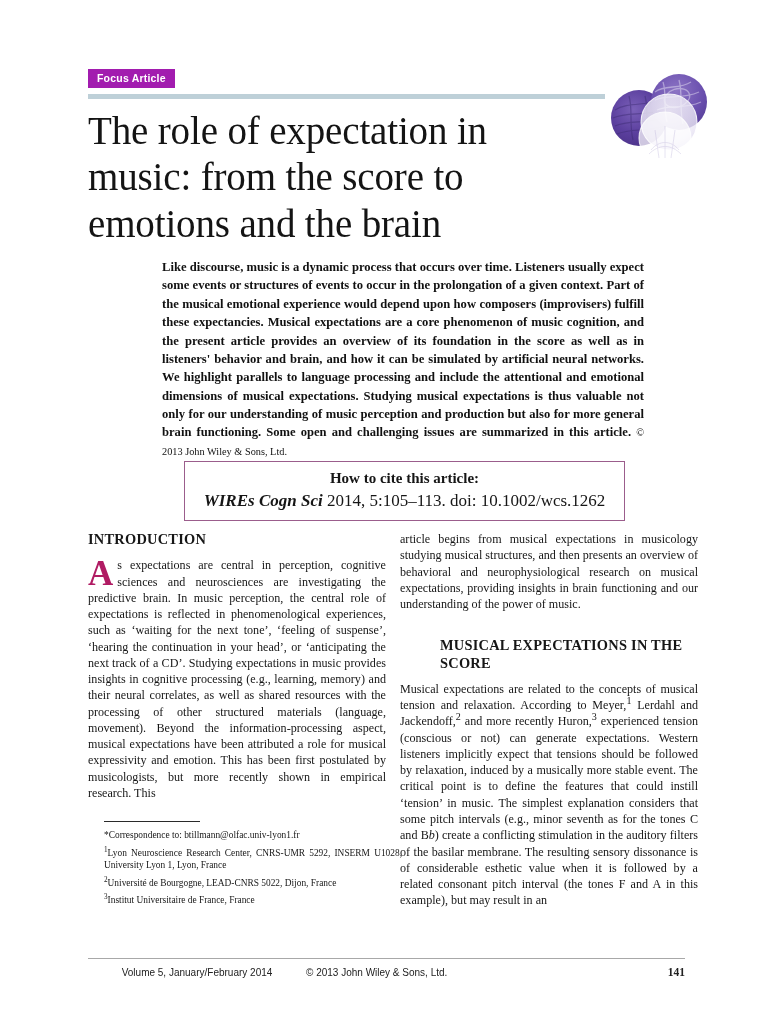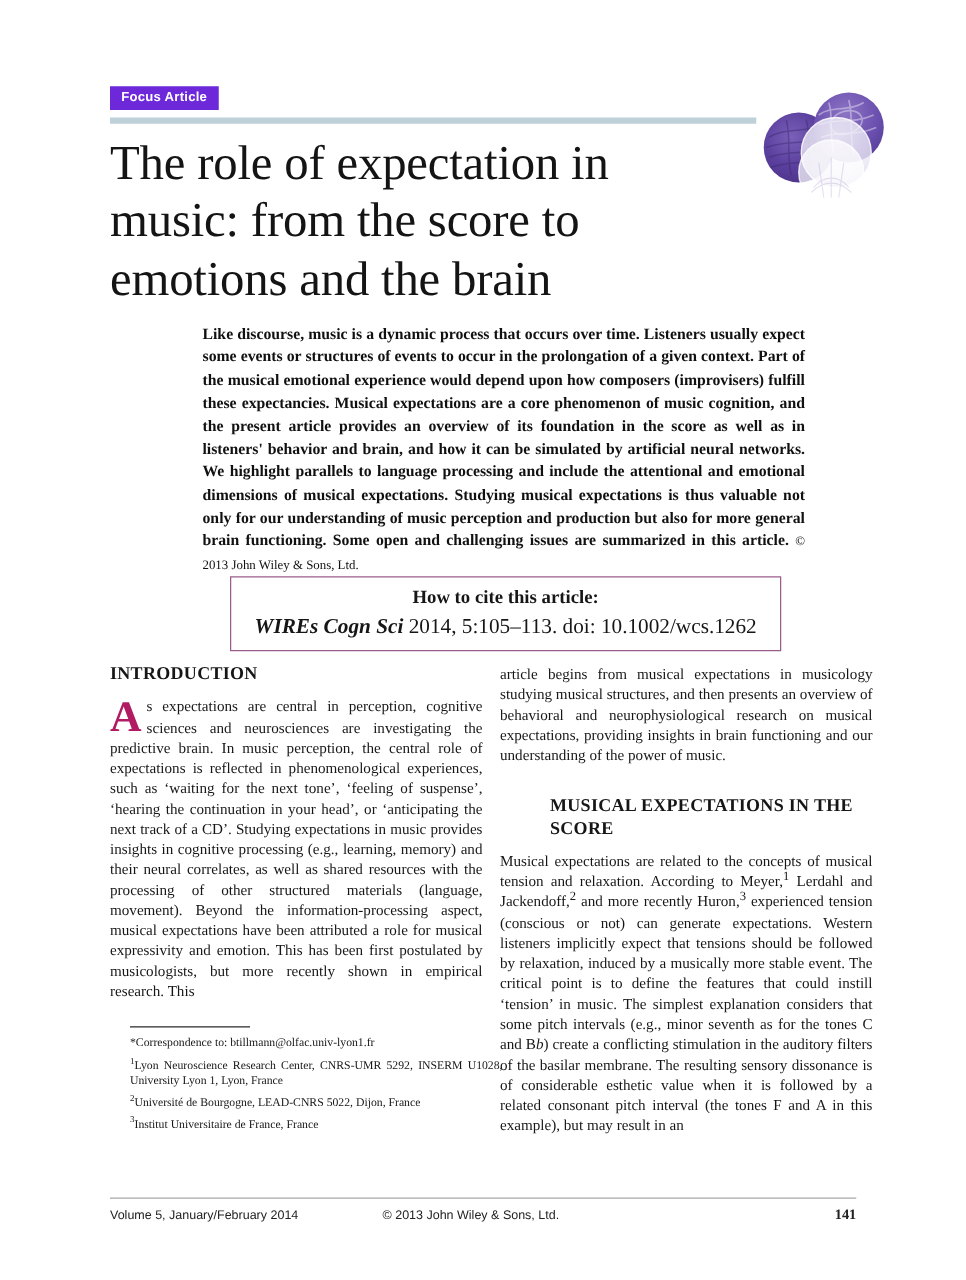--- a/index.html
+++ b/index.html
@@ -25,21 +25,21 @@
 
   
   .header {
     position: absolute;
     left: 88px;
     top: 68px;
     width: 597px;
   }
   .badge {
     display: inline-block;
-    background: #6d28d9;
+    background: #a21caf;
     color: #ffffff;
     font-family: "Liberation Sans", "DejaVu Sans", sans-serif;
     font-size: 10.5px;
     font-weight: bold;
     letter-spacing: .2px;
     padding: 4px 9px 4px 9px;
     line-height: 1;
   }
   .header-rule {
     margin-top: 6px;
@@ -192,21 +192,21 @@
     position: absolute;
     left: 88px;
     top: 966px;
     width: 597px;
     font-family: "Liberation Sans", "DejaVu Sans", sans-serif;
     font-size: 10px;
     color: #222222;
     display: flex;
     align-items: baseline;
   }
-  .footer .f-left   { width: 218px; }
+  .footer .f-left   { width: 218px; text-align: center; }
   .footer .f-center { flex: 1; }
   .footer .f-right  { font-weight: bold; font-size: 11.5px; font-family: "Liberation Serif","DejaVu Serif",serif; }
 
   sup { vertical-align: super; line-height: 0; }
   .ital { font-style: italic; }
 </style>
 </head>
 <body>
 
 <div class="page">

